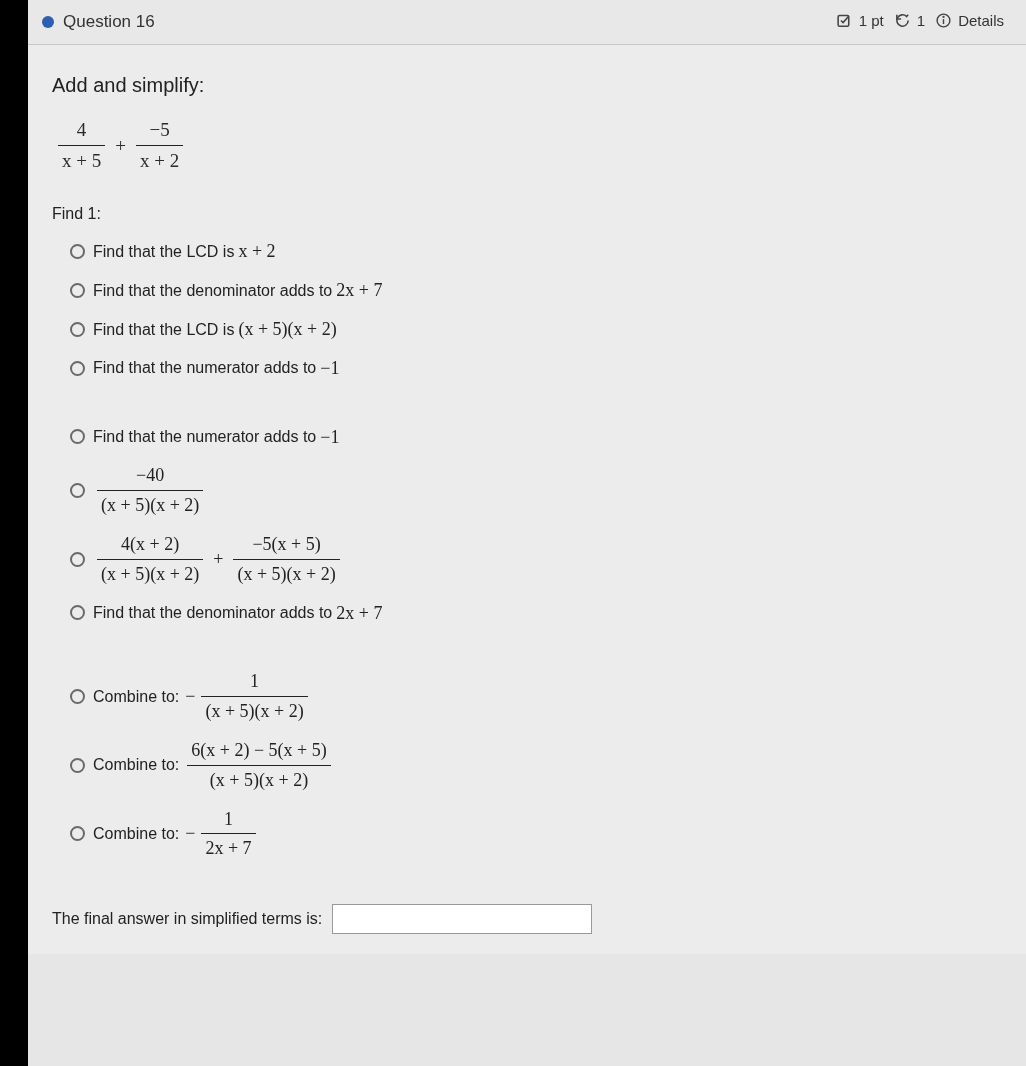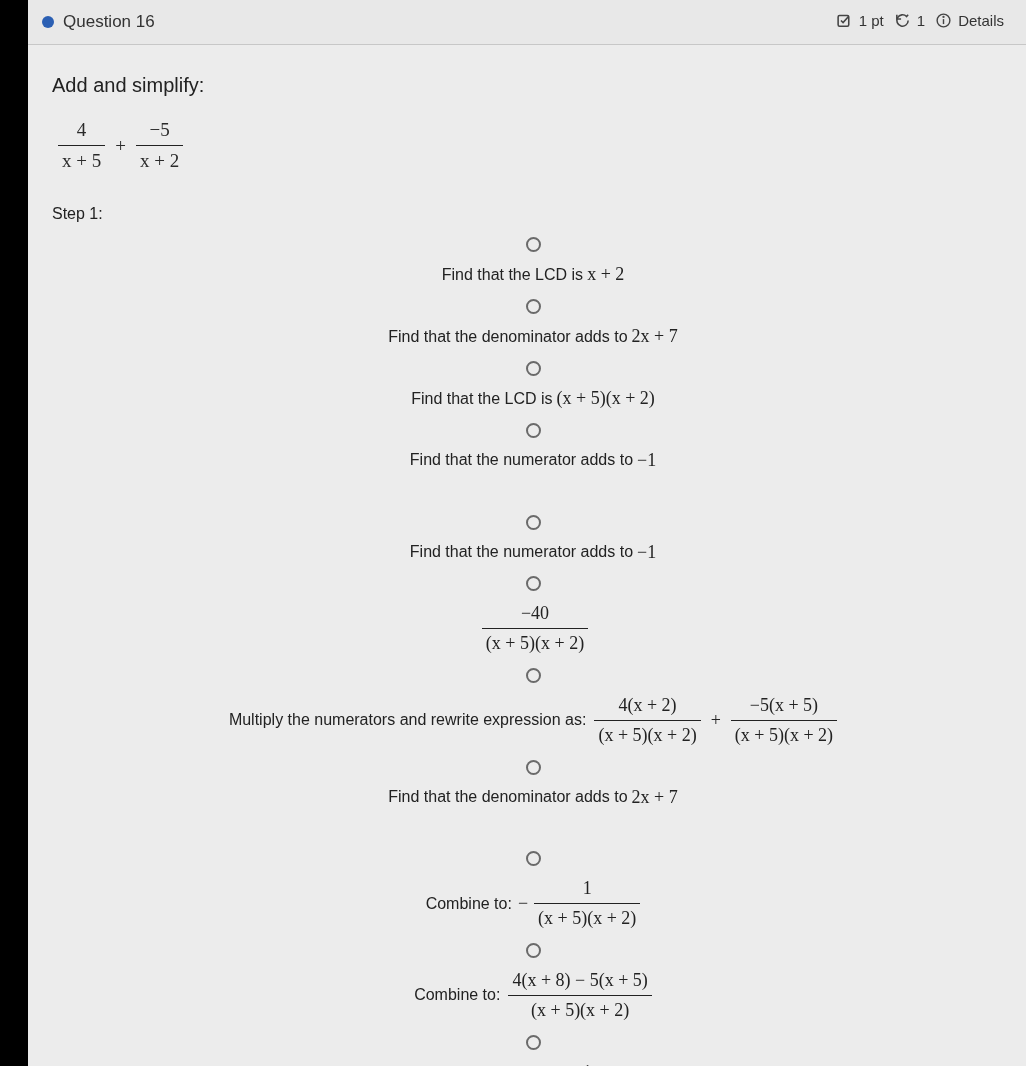--- a/index.html
+++ b/index.html
@@ -86,21 +86,20 @@
   .step-label { font-size: 16px; margin: 4px 0 6px 0; }
   .step-block { margin-bottom: 30px; }
   .options { margin: 4px 0 0 18px; }
   .option {
     display: flex;
     align-items: center;
     gap: 8px;
     padding: 5px 0;
     font-size: 16px;
     color: #222;
-    flex-direction: column;
   }
   .radio {
     width: 15px;
     height: 15px;
     border: 2px solid #6a6a6a;
     border-radius: 50%;
     flex-shrink: 0;
   }
   .opt-text {
     display: flex;
@@ -174,21 +173,21 @@
       <span class="plus">+</span>
       <span class="frac">
         <span class="num">−5</span>
         <span class="bar"></span>
         <span class="den mathit">x + 2</span>
       </span>
     </div>
 
 
     <div class="step-block">
-      <div class="step-label">Step 1:</div>
+      <div class="step-label">Find 1:</div>
       <div class="options">
         <div class="option">
           <span class="radio"></span>
           <span class="opt-text">
             <span>Find that the LCD is </span>
             <span class="math mathit">x + 2</span>
           </span>
         </div>
         <div class="option">
           <span class="radio"></span>
@@ -229,21 +228,20 @@
             <span class="frac math" style="margin-left:4px;">
               <span class="num">−40</span>
               <span class="bar"></span>
               <span class="den mathit">(x + 5)(x + 2)</span>
             </span>
           </span>
         </div>
         <div class="option">
           <span class="radio"></span>
           <span class="opt-text">
-            <span>Multiply the numerators and rewrite expression as: </span>
             <span class="frac math" style="margin-left:4px;">
               <span class="num mathit">4(x + 2)</span>
               <span class="bar"></span>
               <span class="den mathit">(x + 5)(x + 2)</span>
             </span>
             <span class="math" style="padding:0 6px;">+</span>
             <span class="frac math">
               <span class="num mathit">−5(x + 5)</span>
               <span class="bar"></span>
               <span class="den mathit">(x + 5)(x + 2)</span>
@@ -272,36 +270,40 @@
               <span class="bar"></span>
               <span class="den mathit">(x + 5)(x + 2)</span>
             </span>
           </span>
         </div>
         <div class="option">
           <span class="radio"></span>
           <span class="opt-text">
             <span>Combine to: </span>
             <span class="frac math" style="margin-left:4px;">
-              <span class="num mathit">4(x + 8) − 5(x + 5)</span>
+              <span class="num mathit">6(x + 2) − 5(x + 5)</span>
               <span class="bar"></span>
               <span class="den mathit">(x + 5)(x + 2)</span>
             </span>
           </span>
         </div>
         <div class="option">
           <span class="radio"></span>
           <span class="opt-text">
             <span>Combine to: </span>
             <span class="math" style="margin:0 2px;">−</span>
             <span class="frac math">
               <span class="num">1</span>
               <span class="bar"></span>
               <span class="den mathit">2x + 7</span>
             </span>
           </span>
         </div>
       </div>
     </div>
 
+    <div class="final-row">
+      <span>The final answer in simplified terms is:</span>
+      <input class="answer-input" type="text" value="" style="">
+    </div>
 
   </div>
 </div>
 
 </body></html>

